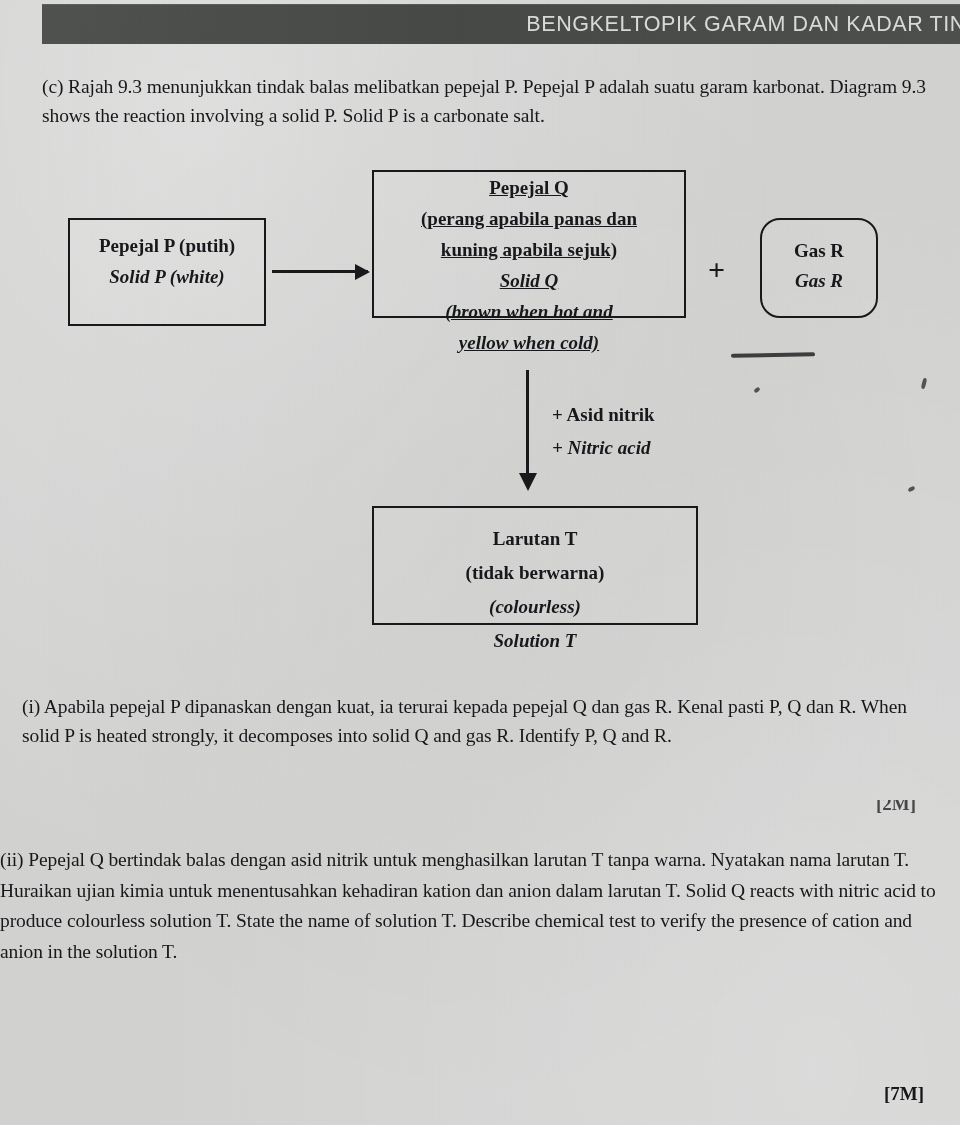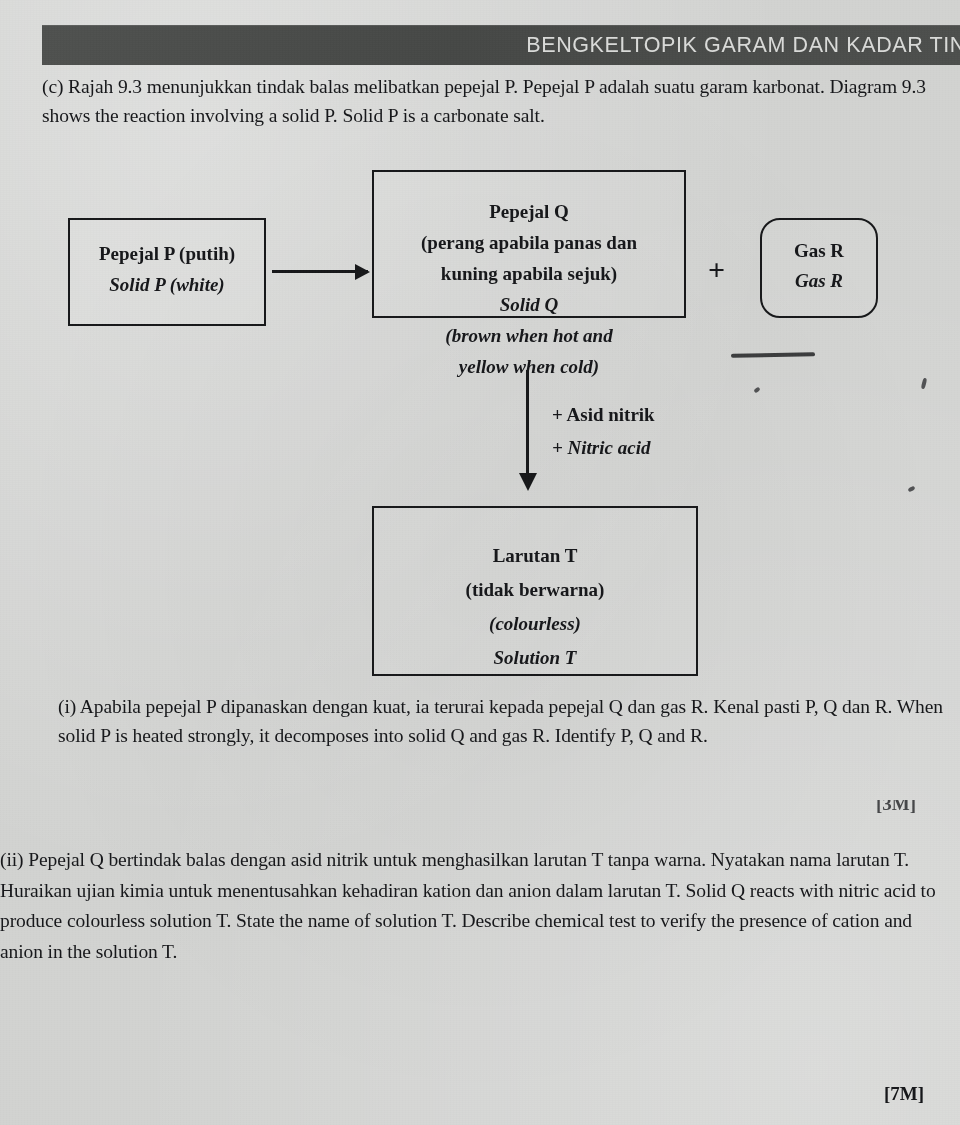--- a/index.html
+++ b/index.html
@@ -30,21 +30,21 @@
     opacity: 0.5;
     background-image:
       repeating-linear-gradient(0deg,   rgba(0,0,0,0.012) 0 1px, rgba(255,255,255,0.012) 1px 2px),
       repeating-linear-gradient(90deg,  rgba(0,0,0,0.010) 0 1px, rgba(255,255,255,0.010) 1px 3px);
   }
 
   
   .banner {
     position: absolute;
     left: 42px;
-    top: 25px;
+    top: 4px;
     width: 918px;
     height: 40px;
     background: #4b4d4b;
     background-image: linear-gradient(100deg, #4f514f 0%, #464846 45%, #4d4f4d 100%);
     box-shadow: inset 0 1px 0 rgba(255,255,255,0.09);
     overflow: hidden;
   }
   .banner-text {
     position: absolute;
     right: -6px;
@@ -60,21 +60,21 @@
 
   
   .para {
     position: absolute;
     font-weight: normal;
     font-size: 19.5px;
     line-height: 29px;
     letter-spacing: -0.1px;
   }
   #intro-para { left: 42px; top: 72px; width: 890px; }
-  #q1-para    { left: 22px; top: 692px; width: 900px; margin-left: 36px; }
+  #q1-para    { left: 22px; top: 692px; width: 900px; }
   #q2-para    { left: 0px;  top: 845px; width: 940px; line-height: 30.5px; }
 
   .marks {
     position: absolute;
     font-weight: bold;
     font-size: 19px;
   }
   #marks-1 {
     left: 876px;
     top: 800px;
@@ -97,34 +97,35 @@
     display: block;
     font-weight: bold;
     font-size: 19px;
     line-height: 31px;
     white-space: nowrap;
   }
   .dbox .ln.it { font-style: italic; font-weight: bold; }
 
   #box-p {
     left: 68px;  top: 218px;  width: 198px; height: 108px;
-    padding-top: 18px;
+    padding-top: 10px;
   }
   #box-q {
     left: 372px; top: 170px;  width: 314px; height: 148px;
-    padding-top: 24px;
+    padding-top: 0;
+    text-decoration: underline;
   }
   #box-r {
     left: 760px; top: 218px;  width: 118px; height: 100px;
     padding-top: 16px;
     border-radius: 20px;
   }
   #box-t {
-    left: 372px; top: 506px;  width: 326px; height: 170px;
-    padding-top: 31px;
+    left: 372px; top: 506px;  width: 326px; height: 119px;
+    padding-top: 14px;
     text-align: center;
   }
   #box-r .ln { line-height: 30px; }
   #box-t .ln { line-height: 34px; }
 
   .plus-sign {
     position: absolute;
     left: 708px;
     top: 255px;
     font-size: 30px;
@@ -249,19 +250,19 @@
   </div>
 
   <div class="dbox" id="box-t">
     <span class="ln">Larutan T</span>
     <span class="ln">(tidak berwarna)</span>
     <span class="ln it">(colourless)</span>
     <span class="ln it">Solution T</span>
   </div>
 
   <div class="para" id="q1-para">(i) Apabila pepejal P dipanaskan dengan kuat, ia terurai kepada pepejal Q dan gas R. Kenal pasti P, Q dan R. When solid P is heated strongly, it decomposes into solid Q and gas R. Identify P, Q and R.</div>
-  <div class="marks" id="marks-1">[3M]</div>
+  <div class="marks" id="marks-1">[2M]</div>
 
   <div class="para" id="q2-para">(ii) Pepejal Q bertindak balas dengan asid nitrik untuk menghasilkan larutan T tanpa warna. Nyatakan nama larutan T. Huraikan ujian kimia untuk menentusahkan kehadiran kation dan anion dalam larutan T. Solid Q reacts with nitric acid to produce colourless solution T. State the name of solution T. Describe chemical test to verify the presence of cation and anion in the solution T.</div>
   <div class="marks" id="marks-2">[7M]</div>
 
   <div class="grain"></div>
 </div>
 
 </body></html>

